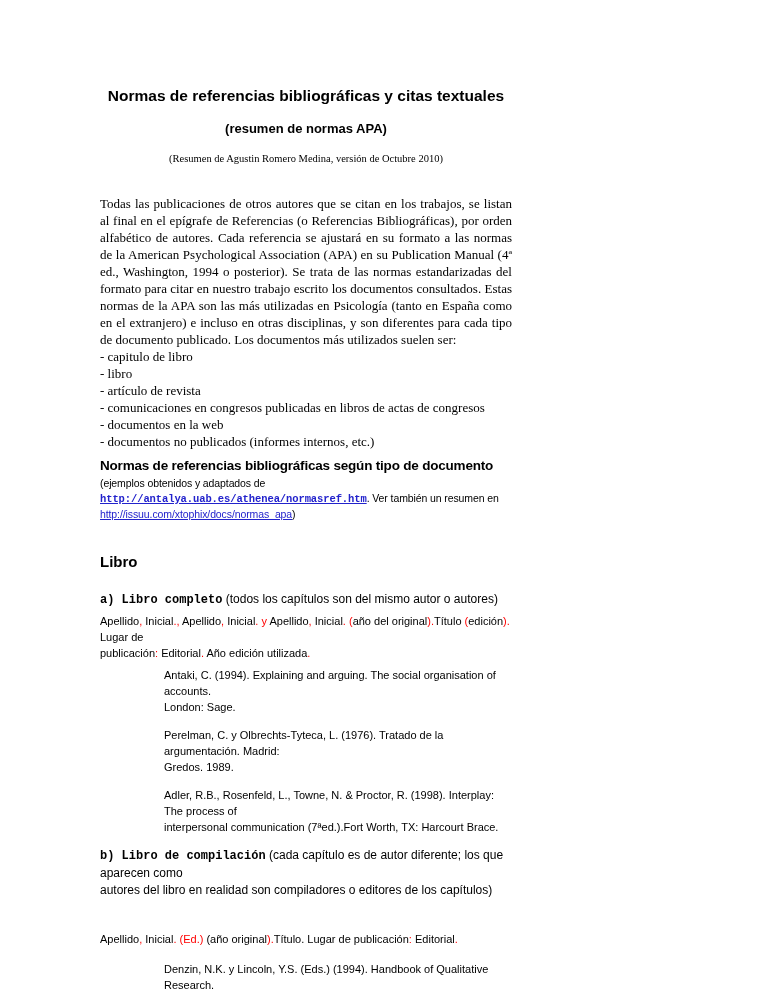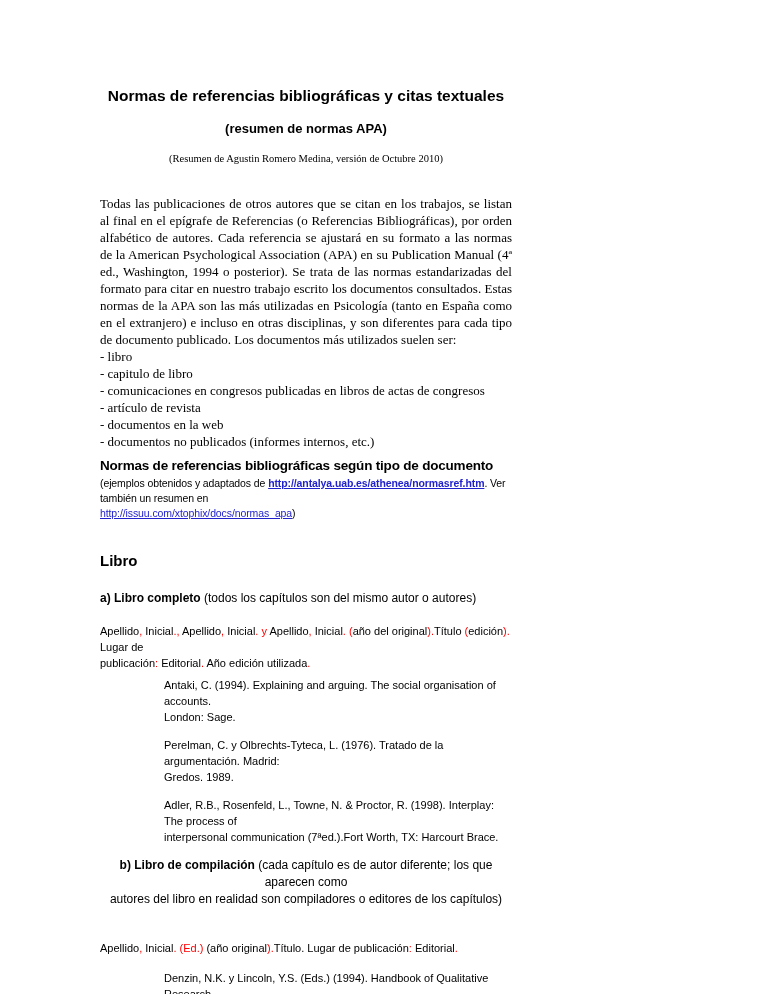--- a/index.html
+++ b/index.html
@@ -47,35 +47,35 @@
     font-family:"Liberation Sans", sans-serif;
     font-weight:bold;font-size:15px;line-height:18px;
     margin-top:31px;
   }
   .item-head{
     font-family:"Liberation Sans", sans-serif;
     font-size:12px;line-height:17px;margin-top:20px;
   }
   .fmt{
     font-family:"Liberation Sans", sans-serif;
-    font-size:11px;line-height:16px;margin-top:16px;
+    font-size:11px;line-height:16px;margin-top:4px;
   }
   .fmt-b{margin-top:32px;}
   .refs{margin-top:6px;}
   .ref{
     font-family:"Liberation Sans", sans-serif;
     font-size:11px;line-height:16px;
     margin-left:64px;margin-bottom:12px;
   }
   .ref-single{
     font-family:"Liberation Sans", sans-serif;
     font-size:11px;line-height:16px;
     margin-left:64px;margin-top:14px;
   }
-  .b{font-weight:bold;}
+  .b{font-weight:bold;font-family:Liberation Mono, monospace;}
   .i{}
   .red{color:var(--punct-red,#ff0000);}
   .link{color:var(--link-blue,#2222cc);text-decoration:underline;cursor:pointer;}
   .page-num{
     position:absolute;top:931px;left:677px;
     font-size:13px;line-height:16px;
     font-family:"Liberation Serif", serif;
   }
 </style>
 </head>
@@ -86,24 +86,24 @@
 
     <div class="doc-title">Normas de referencias bibliográficas y citas textuales</div>
 
     <div class="doc-subtitle">(resumen de normas APA)</div>
 
     <div class="doc-meta">(Resumen de Agustin Romero Medina, versión de Octubre 2010)</div>
 
     <div class="intro"><span>Todas las publicaciones de otros autores que se citan en los trabajos, se listan al final en el epígrafe de Referencias (o Referencias Bibliográficas), por orden alfabético de autores. Cada referencia se ajustará en su formato a las normas de la </span><span class="i">American Psychological Asso­ciation (APA)</span><span> en su </span><span class="i">Publication Manual (4ª ed., Washington, 1994</span><span> o posterior</span><span class="i">)</span><span>. Se trata de las normas estandarizadas del formato para citar en nuestro trabajo escrito los documentos consultados. Estas normas de la APA son las más utilizadas en Psicología (tanto en España como en el extranjero) e incluso en otras disciplinas, y son diferentes para cada tipo de documento publicado. Los documentos más utilizados suelen ser:</span></div>
 
     <div class="doc-list">
+        <div>- capitulo de libro</div>
         <div>- libro</div>
-        <div>- capitulo de libro</div>
+        <div>- artículo de revista</div>
         <div>- comunicaciones en congresos publicadas en libros de actas de congresos</div>
-        <div>- artículo de revista</div>
         <div>- documentos en la web</div>
         <div>- documentos no publicados (informes internos, etc.)</div>
       </div>
 
     <div class="sec-head">Normas de referencias bibliográficas según tipo de documento</div>
 
     <div class="sec-note">
         <div><span>(ejemplos obtenidos y adaptados de </span><a class="link b">http://antalya.uab.es/athenea/normasref.htm</a><span>. Ver también un resumen en</span></div>
         <div><a class="link">http://issuu.com/xtophix/docs/normas_apa</a><span>)</span></div>
       </div>
@@ -125,21 +125,21 @@
       <div class="ref">
           <div><span>Perelman, C. y Olbrechts-Tyteca, L. (1976). </span><span class="i">Tratado de la argumentación</span><span>. Madrid:</span></div>
           <div><span>Gredos. 1989.</span></div>
         </div>
       <div class="ref">
           <div><span>Adler, R.B., Rosenfeld, L., Towne, N. &amp; Proctor, R. (1998). </span><span class="i">Interplay: The process of</span></div>
           <div><span class="i">interpersonal communication</span><span> (7ªed.).Fort Worth, TX: Harcourt Brace.</span></div>
         </div>
     </div>
 
-    <div class="item-head" style="margin-top:0;text-align:center;">
+    <div class="item-head" style="margin-top:0;">
         <div><span class="b">b) Libro de compilación</span><span> (cada capítulo es de autor diferente; los que aparecen como</span></div>
         <div><span>autores del libro en realidad son compiladores o editores de los capítulos)</span></div>
       </div>
 
     <div class="fmt fmt-b"><span>Apellido</span><span class="red">,</span><span> Inicial</span><span class="red">.</span><span class="red"> (Ed.)</span><span> (</span><span>año original</span><span class="red">).</span><span class="i">Título</span><span>. Lugar de publicación</span><span class="red">:</span><span> Editorial</span><span class="red">.</span></div>
 
     <div class="ref-single">
         <div><span>Denzin, N.K. y Lincoln, Y.S. (Eds.) (1994). </span><span class="i">Handbook of Qualitative Research</span><span>.</span></div>
         <div><span>London: Sage.</span></div>
       </div>

